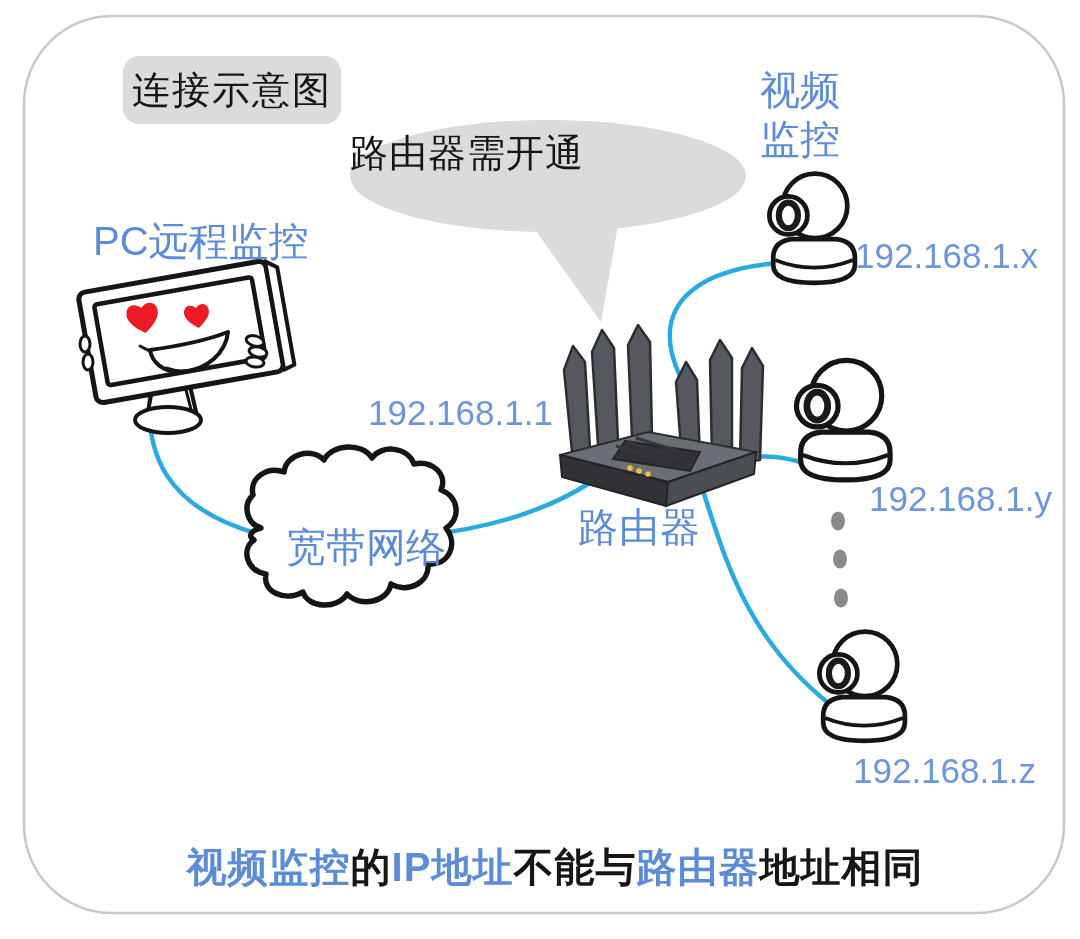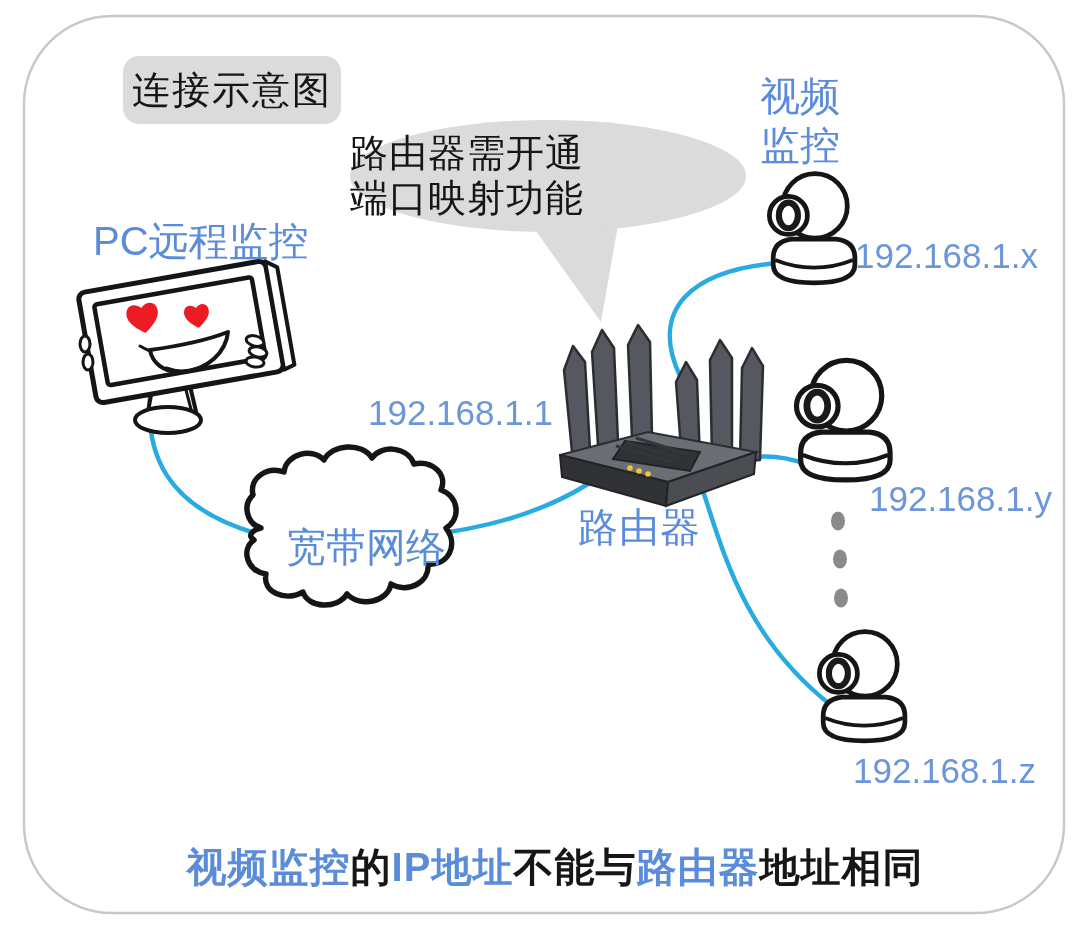--- a/index.html
+++ b/index.html
@@ -34,21 +34,21 @@
     background:var(--bubble-grey,#DBDBDB); border-radius:16px;
     display:flex; align-items:center; justify-content:center;
     font-size:38px; font-weight:500; letter-spacing:2px; color:var(--text-black,#161616);
   }
   .bubble-text {
     position:absolute; left:350px; top:131px; width:396px;
     text-align:left; font-size:38px; line-height:45px; font-weight:500;
     color:var(--text-black,#161616); letter-spacing:1px;
   }
   .pc-label     { left:93px;  top:214px; font-size:40px;text-align:center; }
-  .video-label  { left:740px; top:72px; width:120px; text-align:center;
+  .video-label  { left:740px; top:66px; width:120px; text-align:center;
                   font-size:40px; line-height:49px; }
   .ip-router    { left:368px; top:393px; }
   .router-label { left:578px; top:500px; font-size:40px; letter-spacing:1px; }
   .cloud-label  { left:284px; top:520px; width:164px; text-align:center; font-size:40px; }
   .ip-x { left:855px; top:236px; }
   .ip-y { left:853px; top:479px;margin-left:16px; }
   .ip-z { left:853px; top:751px; }
 
   .bottom-note {
     position:absolute; left:0; right:0; top:840px; text-align:center;
@@ -158,21 +158,20 @@
       <ellipse class="grey-shape" cx="548" cy="176" rx="198" ry="56"></ellipse>
     </g>
   </svg>
 
   <div class="title-box">
     <span>连接示意图</span>
   </div>
 
   <div class="bubble-text">
     <div>路由器需开通</div>
-    <div>端口映射功能</div>
   </div>
 
   <div class="label blue-label pc-label">PC远程监控</div>
 
   <div class="label blue-label video-label">
     <div>视频</div>
     <div>监控</div>
   </div>
 
   <div class="label ip-label ip-router">192.168.1.1</div>

